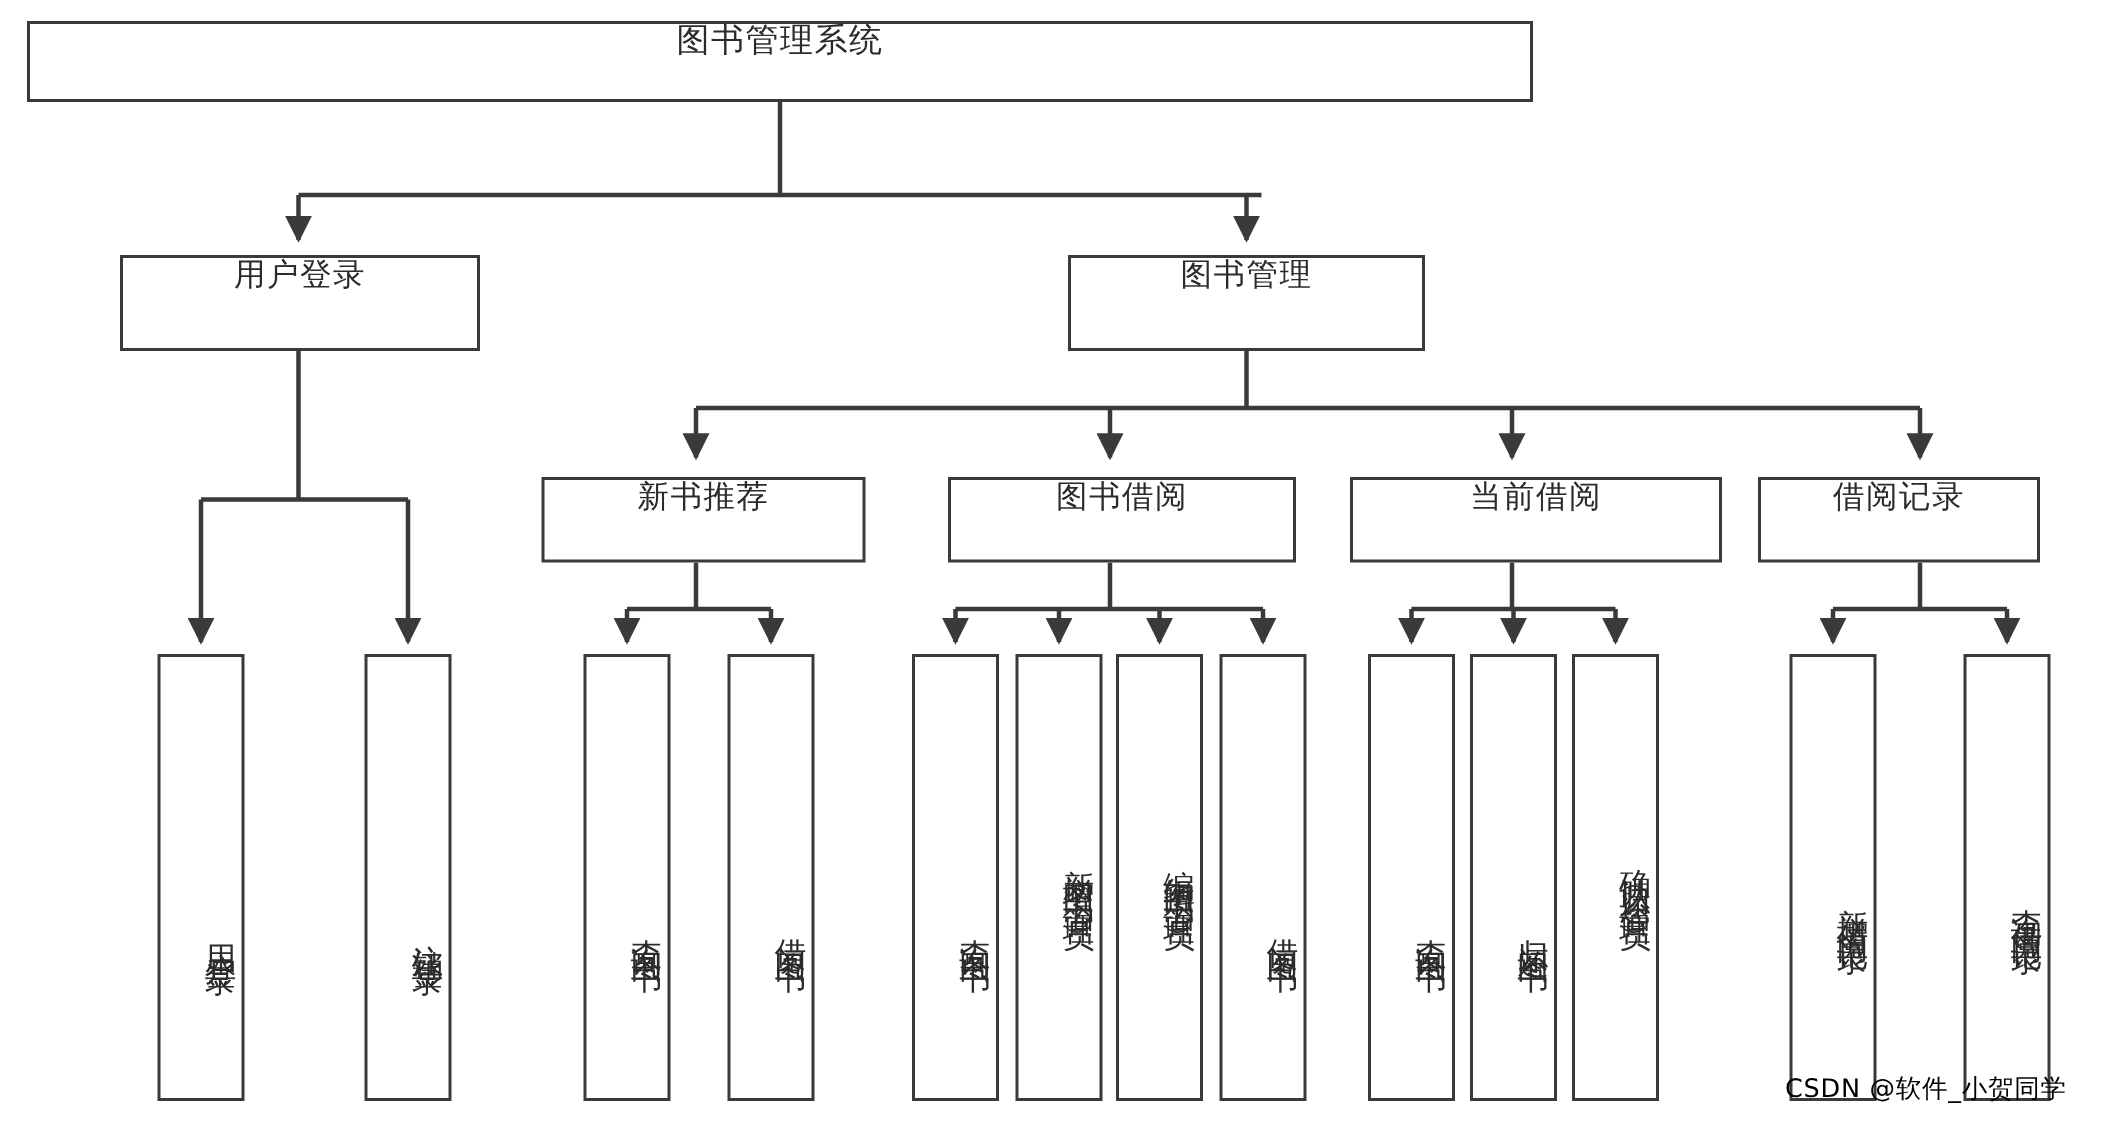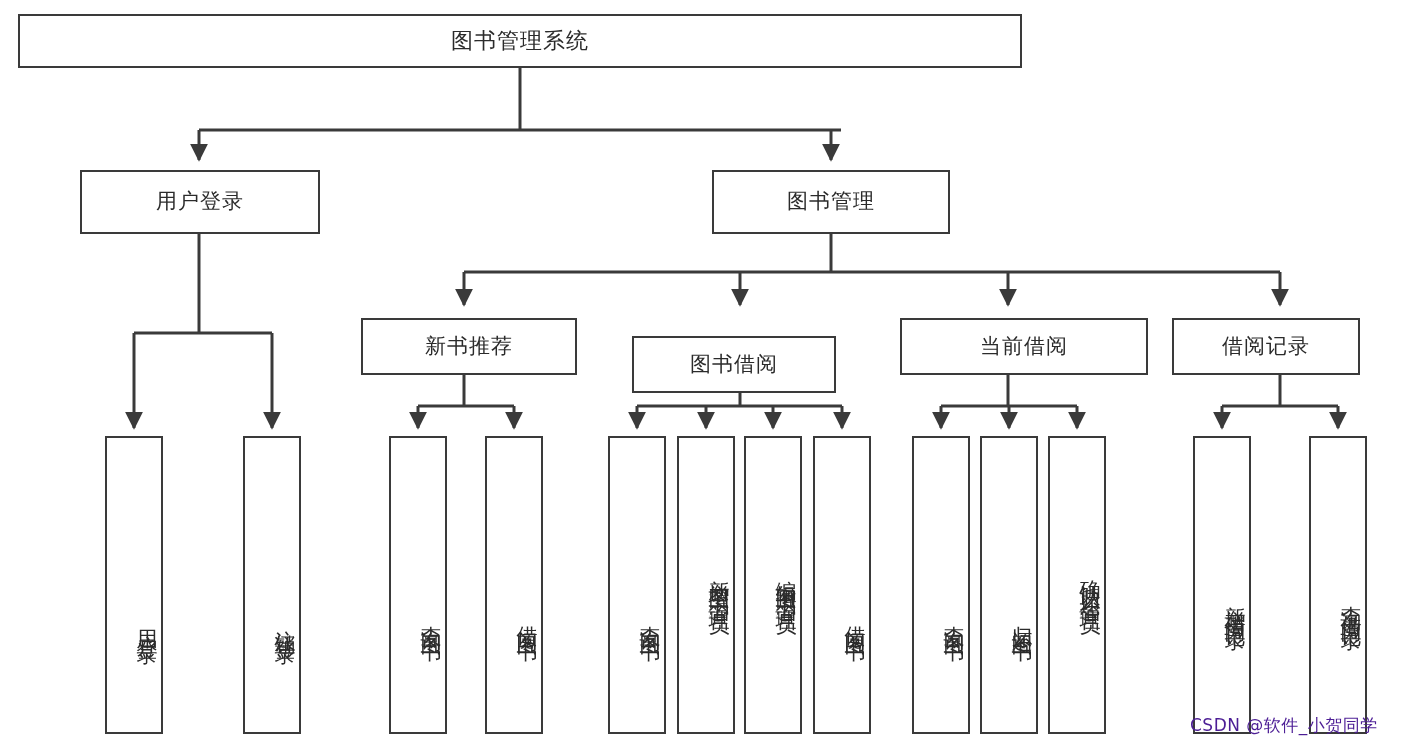--- a/index.html
+++ b/index.html
@@ -24,21 +24,20 @@
     top: 0;
     width: 1405px;
     height: 747px;
   }
   .node {
     position: absolute;
     box-sizing: border-box;
     border: 2px solid #3a3a3a;
     background: #ffffff;
     display: flex;
-    align-items: center;
     justify-content: center;
     color: #2b2b2b;
     letter-spacing: 1px;
   }
   .node.horiz {
     font-size: 21px;
     line-height: 1.1;
   }
   .node.root {
     font-size: 22px;
@@ -53,21 +52,21 @@
     align-items: flex-start;
     justify-content: center;
   }
   .node.vert .vtext {
     writing-mode: vertical-rl;
     text-orientation: upright;
     white-space: nowrap;
   }
   .watermark {
     position: absolute;
-    color: #4c1d95;
+    color: #000000;
     font-size: 17px;
     letter-spacing: 0.5px;
     white-space: nowrap;
     pointer-events: none;
   }
 </style>
 </head>
 <body>
 
 <div id="diagram-root">
@@ -129,21 +128,21 @@
   <div class="node horiz" style="left:80px; top:170px; width:240px; height:64px;">
     <span>用户登录</span>
   </div>
   <div class="node horiz" style="left:712px; top:170px; width:238px; height:64px;">
     <span>图书管理</span>
   </div>
 
   <div class="node horiz" style="left:361px; top:318px; width:216px; height:57px;">
     <span>新书推荐</span>
   </div>
-  <div class="node horiz" style="left:632px; top:336px; width:204px; height:57px;">
+  <div class="node horiz" style="left:632px; top:318px; width:232px; height:57px;">
     <span>图书借阅</span>
   </div>
   <div class="node horiz" style="left:900px; top:318px; width:248px; height:57px;">
     <span>当前借阅</span>
   </div>
   <div class="node horiz" style="left:1172px; top:318px; width:188px; height:57px;">
     <span>借阅记录</span>
   </div>
 
   <div class="node vert" style="left:105px; top:436px; width:58px; height:298px; padding-top:80px;">

